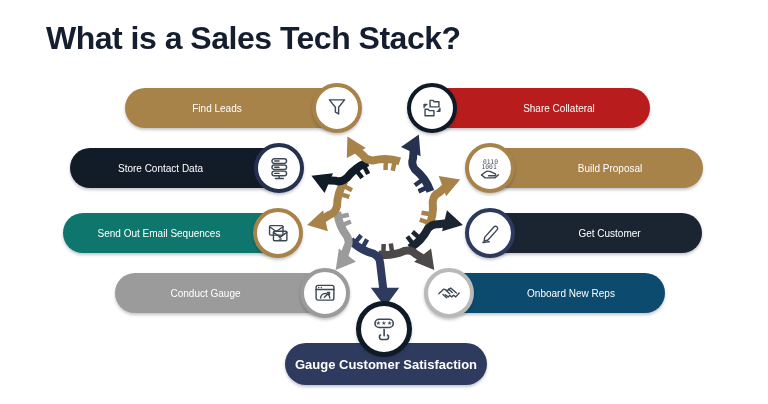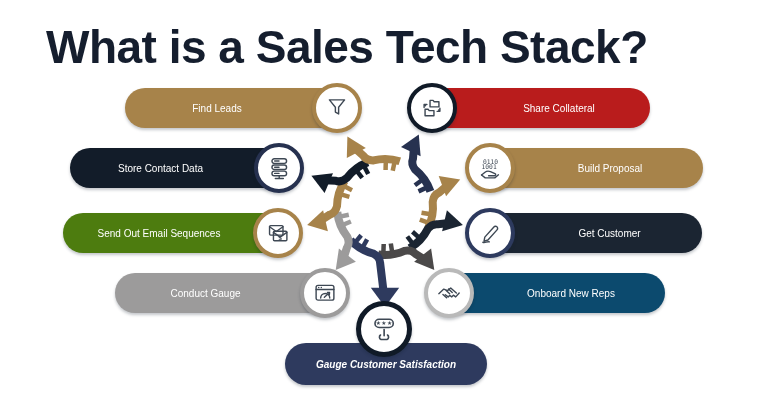--- a/index.html
+++ b/index.html
@@ -4,21 +4,21 @@
 <style>
   html,body{margin:0;padding:0;}
   body{
     width:768px;height:404px;position:relative;overflow:hidden;
     background:#ffffff;
     font-family:"Liberation Sans", sans-serif;
   }
   .stage{position:absolute;inset:0;}
   .page-title{
     position:absolute;left:46px;top:20px;margin:0;
-    font-size:46px;font-weight:bold;letter-spacing:-0.5px;
+    font-size:32px;font-weight:bold;letter-spacing:-0.5px;
   }
   .pill{
     position:absolute;height:40px;border-radius:20px;
     display:flex;align-items:center;justify-content:center;
     box-sizing:border-box;z-index:2;
     box-shadow:0 2px 3px rgba(20,30,46,0.25);
   }
   .pill .lbl{
     color:#ffffff;font-size:10px;white-space:nowrap;
   }
@@ -47,21 +47,21 @@
   #b-build{left:465px;top:143px;}
   #p-email{left:63px;top:213px;width:232px;padding-right:40px;}
   #b-email{left:253px;top:208px;}
   #p-sign{left:477px;top:213px;width:225px;padding-left:40px;}
   #b-sign{left:465px;top:208px;}
   #p-demos{left:115px;top:273px;width:225px;padding-right:44px;}
   #b-demos{left:300px;top:268px;}
   #p-onboard{left:437px;top:273px;width:228px;padding-left:40px;}
   #b-onboard{left:424px;top:268px;}
   #p-gauge{left:285px;top:343px;width:202px;height:42px;border-radius:21px;}
-  #p-gauge .lbl{font-weight:bold;font-size:10px;font-style:italic;}
+  #p-gauge .lbl{font-weight:bold;font-size:13px;}
   #b-gauge{left:356px;top:301px;width:56px;height:56px;border-width:5px;}
 </style>
 </head>
 <body>
 
 <div class="stage">
 
   <h1 class="page-title" style="color: rgb(21, 30, 46);">What is a Sales Tech Stack?</h1>
 
   <svg id="center-diagram" width="190" height="210" viewBox="0 0 190 210">
@@ -160,21 +160,21 @@
   </div>
   <div class="badge" id="b-build" style="border-color: rgb(167, 131, 74);">
     <svg width="26" height="26" viewBox="0 0 24 24">
       <text class="bin" x="12.4" y="8">0110</text>
       <text class="bin" x="11.2" y="13">1001</text>
       <path class="icon-line" d="M4.2 18.4l3.2-2.5c1.6-1.2 3.2-1.3 5-.5l4.2 1.8c1.1.5.7 1.9-.5 1.9h-5.4"></path>
       <path class="icon-line" d="M4.2 18.4l3.4 2.7h8.8l3.4-2.8"></path>
     </svg>
   </div>
 
-  <div class="pill" id="p-email" style="background: #4d7c0f; justify-content: center;">
+  <div class="pill" id="p-email" style="background: #0f766e; justify-content: center;">
     <span class="lbl">Send Out Email Sequences</span>
   </div>
   <div class="badge" id="b-email" style="border-color: rgb(167, 131, 74);">
     <svg width="26" height="26" viewBox="0 0 24 24">
       <rect class="icon-line" x="4.2" y="5.2" width="12.4" height="8.8" rx="1"></rect>
       <path class="icon-line" d="M4.2 6.2l6.2 4.4 6.2-4.4"></path>
       <rect class="icon-line" x="7.8" y="10.4" width="12.4" height="8.8" rx="1" fill="#ffffff"></rect>
       <path class="icon-line" d="M7.8 11.4l6.2 4.4 6.2-4.4"></path>
       <text class="dollar" x="14" y="18.2">$</text>
     </svg>

